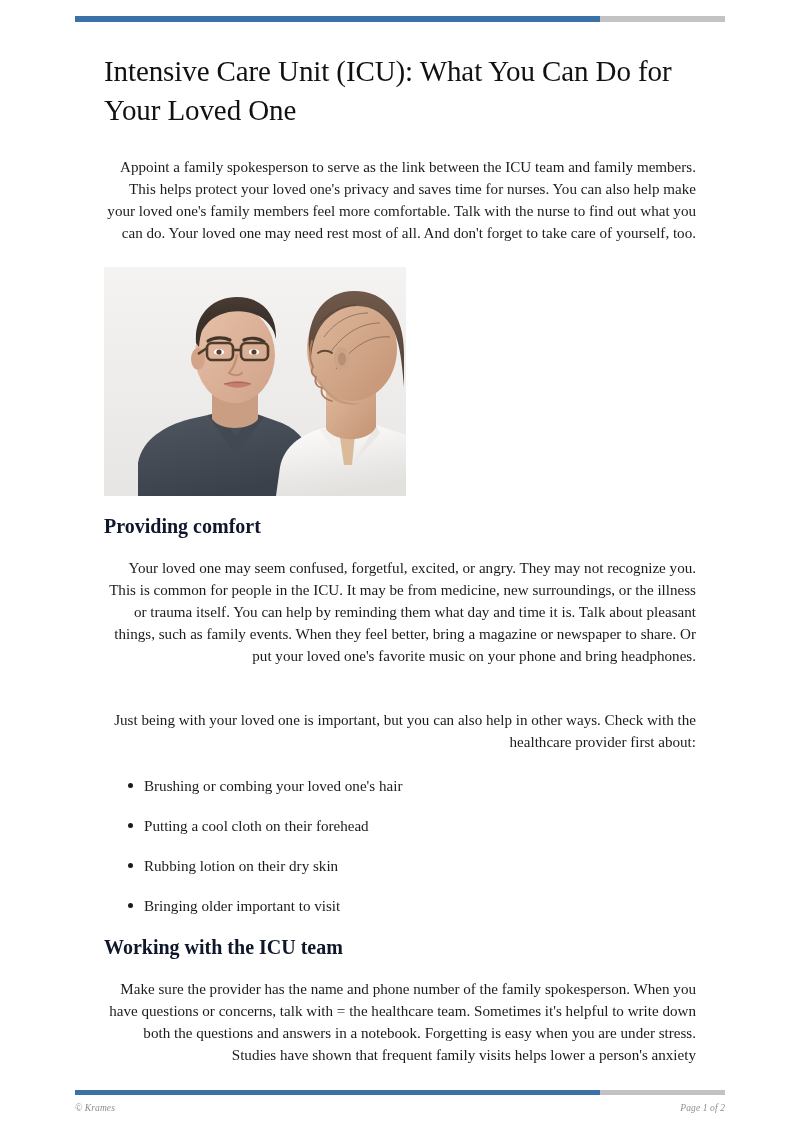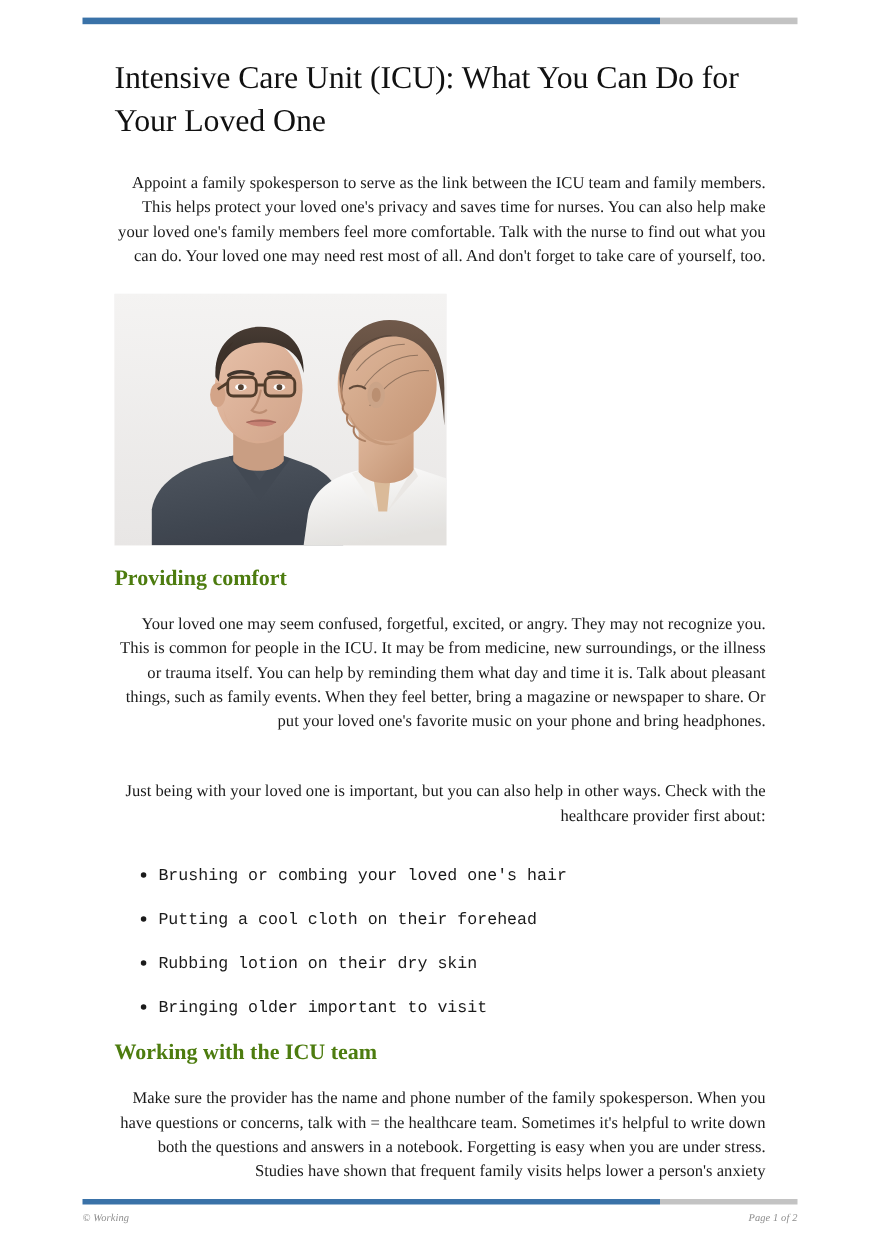--- a/index.html
+++ b/index.html
@@ -60,21 +60,21 @@
     letter-spacing: -0.1px;
     margin: 0 0 0 0;
     color: #111111;
   }
 
   h2.section-heading {
     font-family: "Liberation Serif", "DejaVu Serif", serif;
     font-size: 20px;
     line-height: 1.25;
     font-weight: bold;
-    color: #4d7c0f;
+    color: #0f172a;
     margin: 0;
   }
 
   p.body-text {
     font-family: "Liberation Serif", "DejaVu Serif", serif;
     font-size: 15.1px;
     line-height: 1.445;
     color: #1b1b1b;
     margin: 0;
     text-align: right;
@@ -100,25 +100,25 @@
   .photo-figure svg { display: block; }
 
   
   ul.care-list {
     list-style: none;
     margin: 0;
     padding: 0 0 0 40px;
   }
   ul.care-list li {
     position: relative;
-    font-family: Liberation Mono, monospace;
+    font-family: Liberation Serif, serif;
     font-size: 15.1px;
     line-height: 1.45;
     color: #1b1b1b;
-    margin: 16px 0 18px 0;
+    margin: 6px 0 18px 0;
     padding-left: 0;
   }
   ul.care-list li:last-child { margin-bottom: 0; }
   ul.care-list li .bullet-dot {
     position: absolute;
     left: -16px;
     top: 7px;
     width: 5px;
     height: 5px;
     border-radius: 50%;
@@ -330,17 +330,17 @@
     <p class="body-text">Make sure the provider has the name and phone number of the family spokesperson. When you have questions or concerns, talk with = the healthcare team. Sometimes it's helpful to write down both the questions and answers in a notebook. Forgetting is easy when you are under stress. Studies have shown that frequent family visits helps lower a person's anxiety</p>
 
   </div>
 
   <div class="footer-rule">
     <div class="seg-blue"></div>
     <div class="seg-gray"></div>
   </div>
 
   <div class="footer-row">
-    <span>© Working</span>
+    <span>© Krames</span>
     <span>Page 1 of 2</span>
   </div>
 
 </div>
 
 </body></html>

